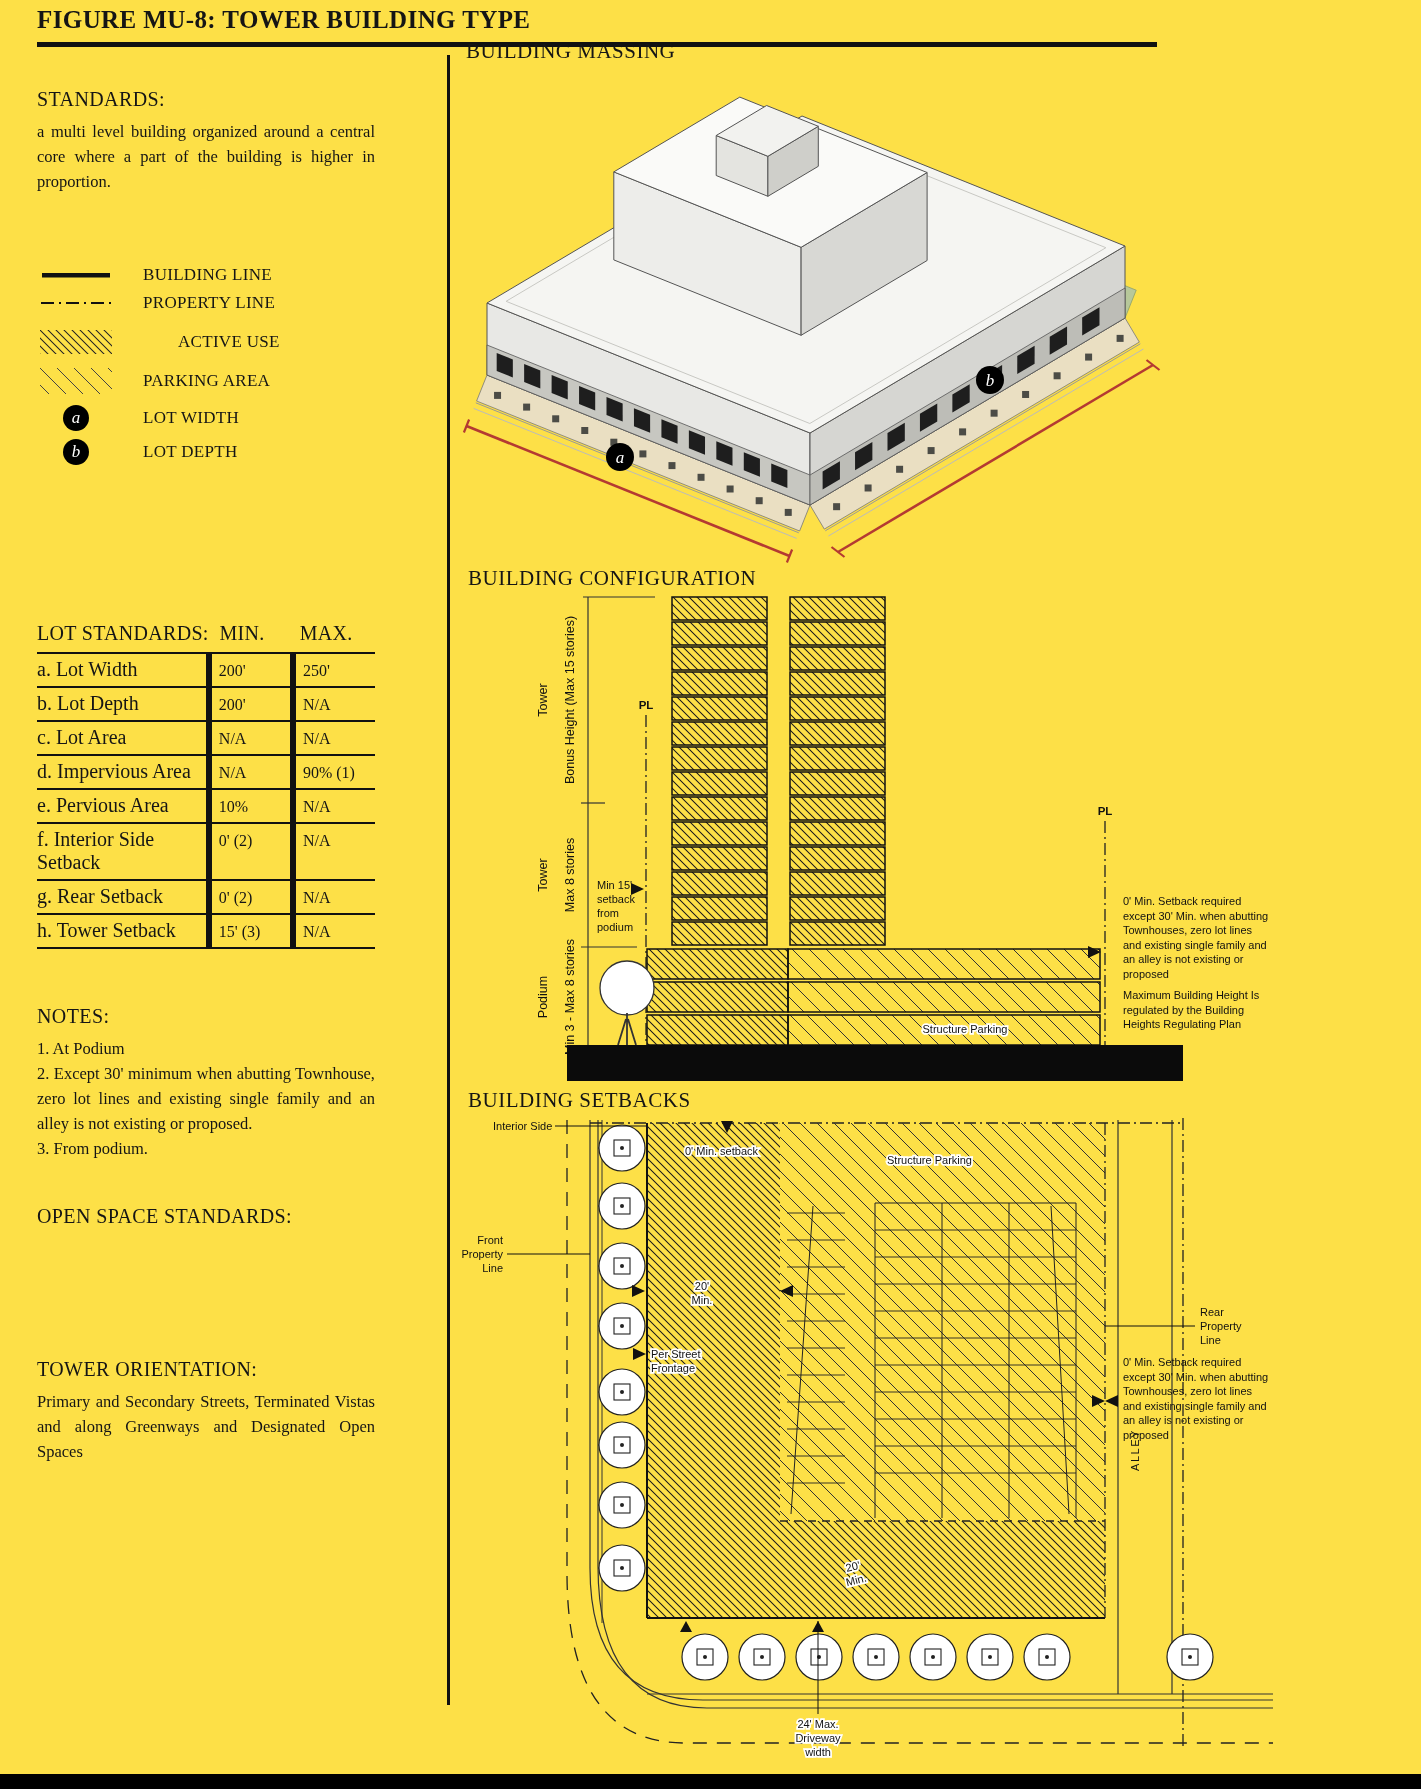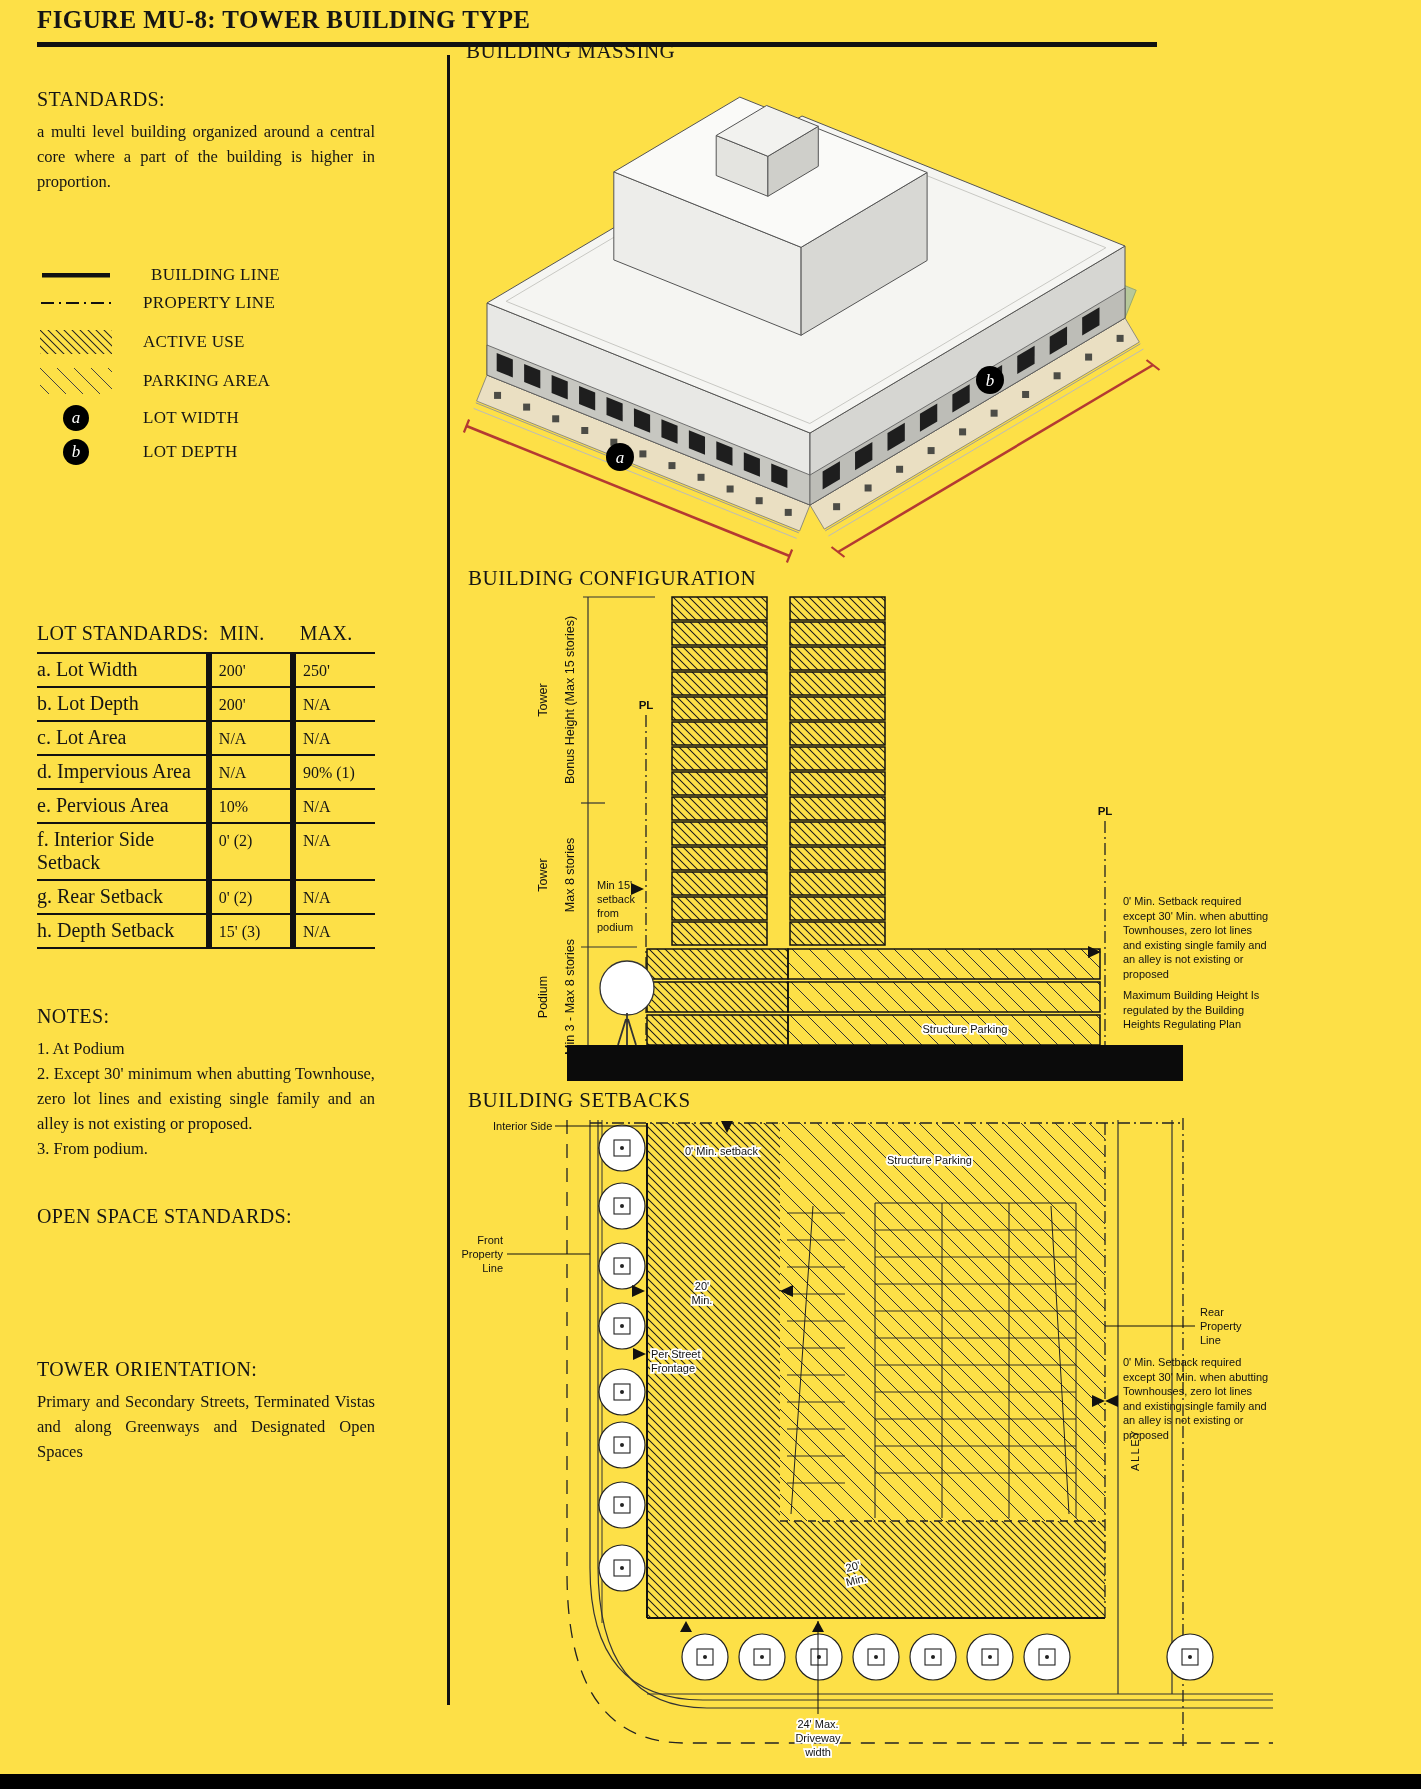--- a/index.html
+++ b/index.html
@@ -58,37 +58,37 @@
   <div class="abs title">FIGURE MU-8: TOWER BUILDING TYPE</div>
   <div class="abs title-rule"></div>
   <div class="abs divider"></div>
 
   <div class="abs lcol" style="top:88px;">
     <div class="lhead">STANDARDS:</div>
     <p class="body-p">a multi level building organized around a central core where a part of the building is higher in proportion.</p>
   </div>
 
   <div class="abs lcol" style="top:265px;">
-    <div class="leg-row" style="margin-bottom:8px;gap:8px;">
+    <div class="leg-row" style="margin-bottom:8px;">
       <div class="leg-swatch">
         <svg width="72" height="8">
             <rect x="2" y="2" width="68" height="4.5" fill="#111"></rect>
           </svg>
       </div>
       <div class="leg-label">BUILDING LINE</div>
     </div>
     <div class="leg-row" style="margin-bottom:16px;">
       <div class="leg-swatch">
         <svg width="72" height="8">
             <line x1="1" y1="4" x2="71" y2="4" stroke="#111" stroke-width="2.2" stroke-dasharray="13 5 2 5"></line>
           </svg>
       </div>
       <div class="leg-label">PROPERTY LINE</div>
     </div>
-    <div class="leg-row" style="margin-bottom:12px;">
+    <div class="leg-row" style="margin-bottom:12px;gap:35px;">
       <div class="leg-swatch">
         <svg width="74" height="26">
           <defs>
               <pattern id="hd1" width="8" height="8" patternUnits="userSpaceOnUse">
             <path d="M-2,6 L2,10 M0,0 L8,8 M6,-2 L10,2" stroke="#222" stroke-width="1.05"></path>
           </pattern>
             </defs>
           <rect x="1" y="1" width="72" height="24" fill="url(#hd1)"></rect>
         </svg>
       </div>
@@ -156,21 +156,21 @@
         <div class="t-label">f. Interior Side Setback</div>
         <div class="t-val">0' (2)</div>
         <div class="t-val max">N/A</div>
       </div>
     <div class="t-row">
         <div class="t-label">g. Rear Setback</div>
         <div class="t-val">0' (2)</div>
         <div class="t-val max">N/A</div>
       </div>
     <div class="t-row last">
-        <div class="t-label">h. Depth Setback</div>
+        <div class="t-label">h. Tower Setback</div>
         <div class="t-val">15' (3)</div>
         <div class="t-val max">N/A</div>
       </div>
   </div>
 
   <div class="abs lcol" style="top:1005px;">
     <div class="lhead">NOTES:</div>
     <p class="note-p">1. At Podium</p>
     <p class="note-p">2. Except 30' minimum when abutting Townhouse, zero lot lines and existing single family and an alley is not existing or proposed.</p>
     <p class="note-p">3. From podium.</p>

